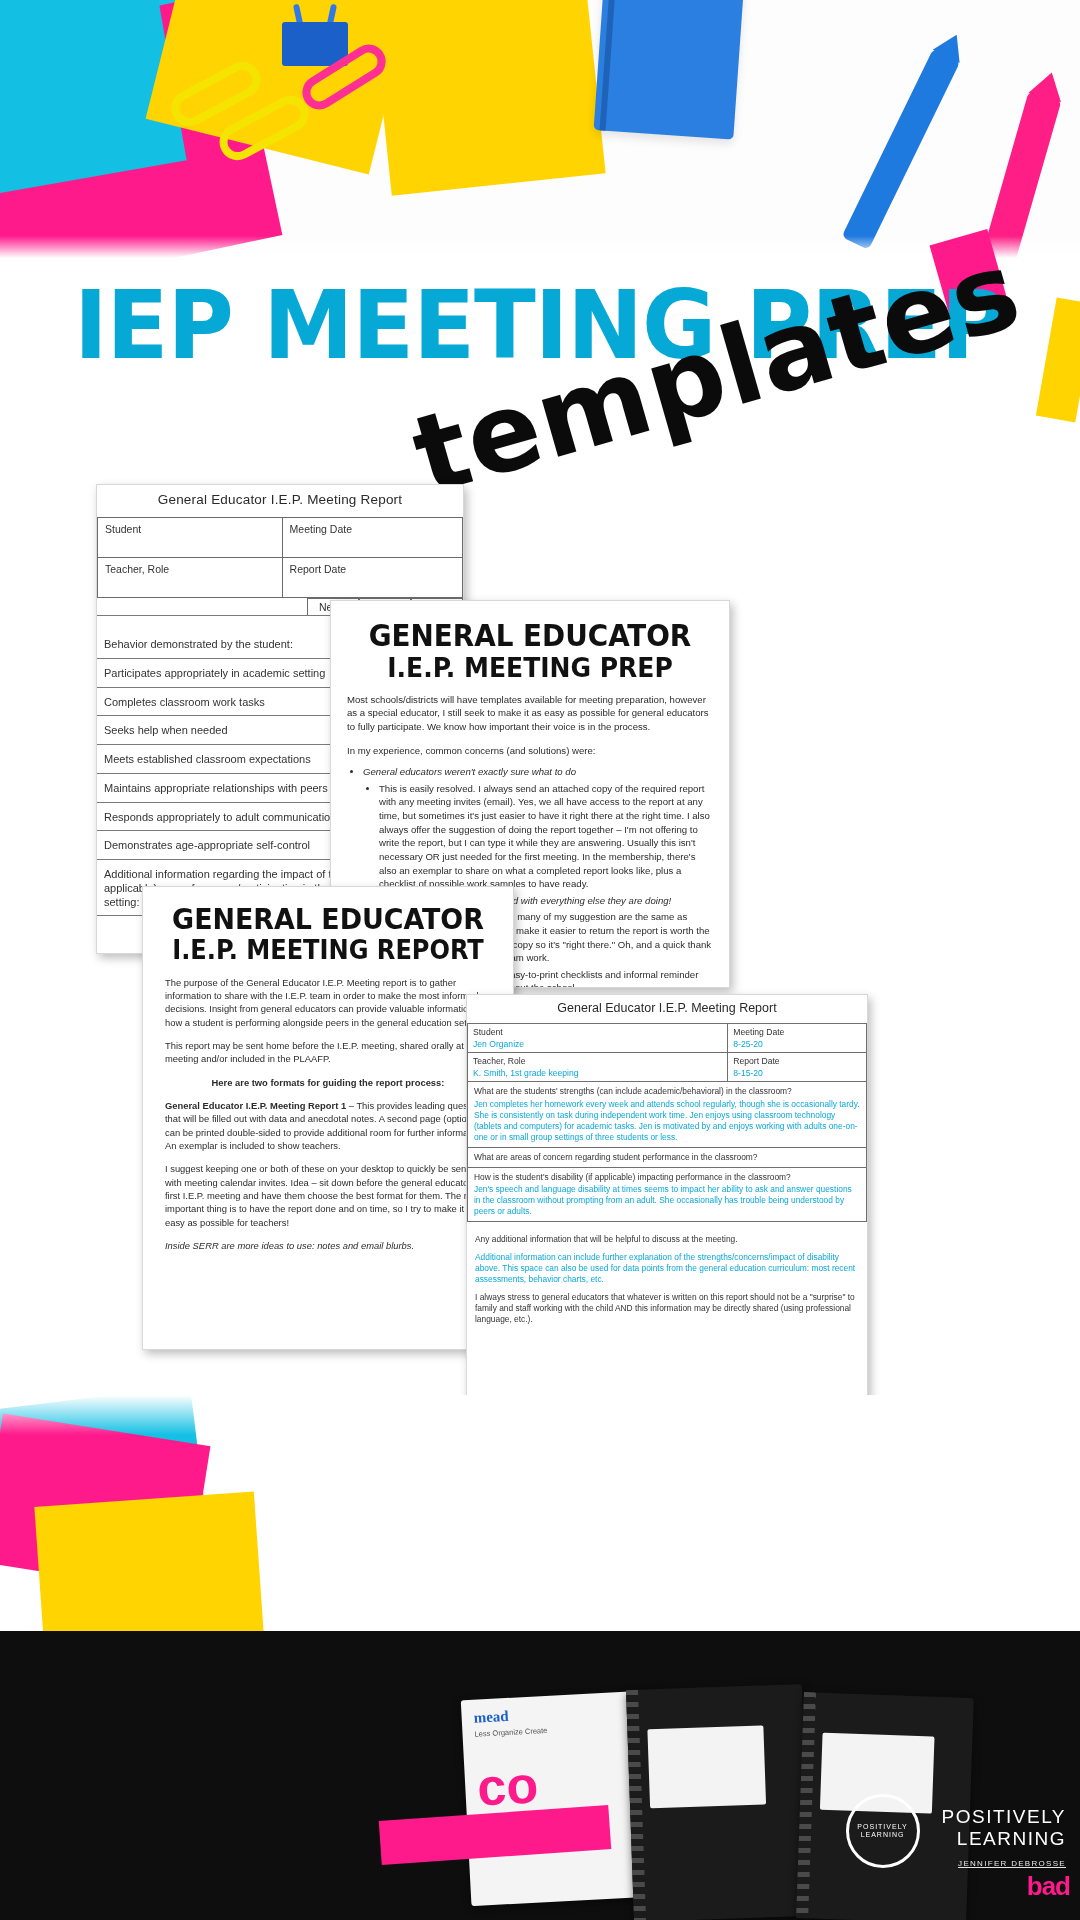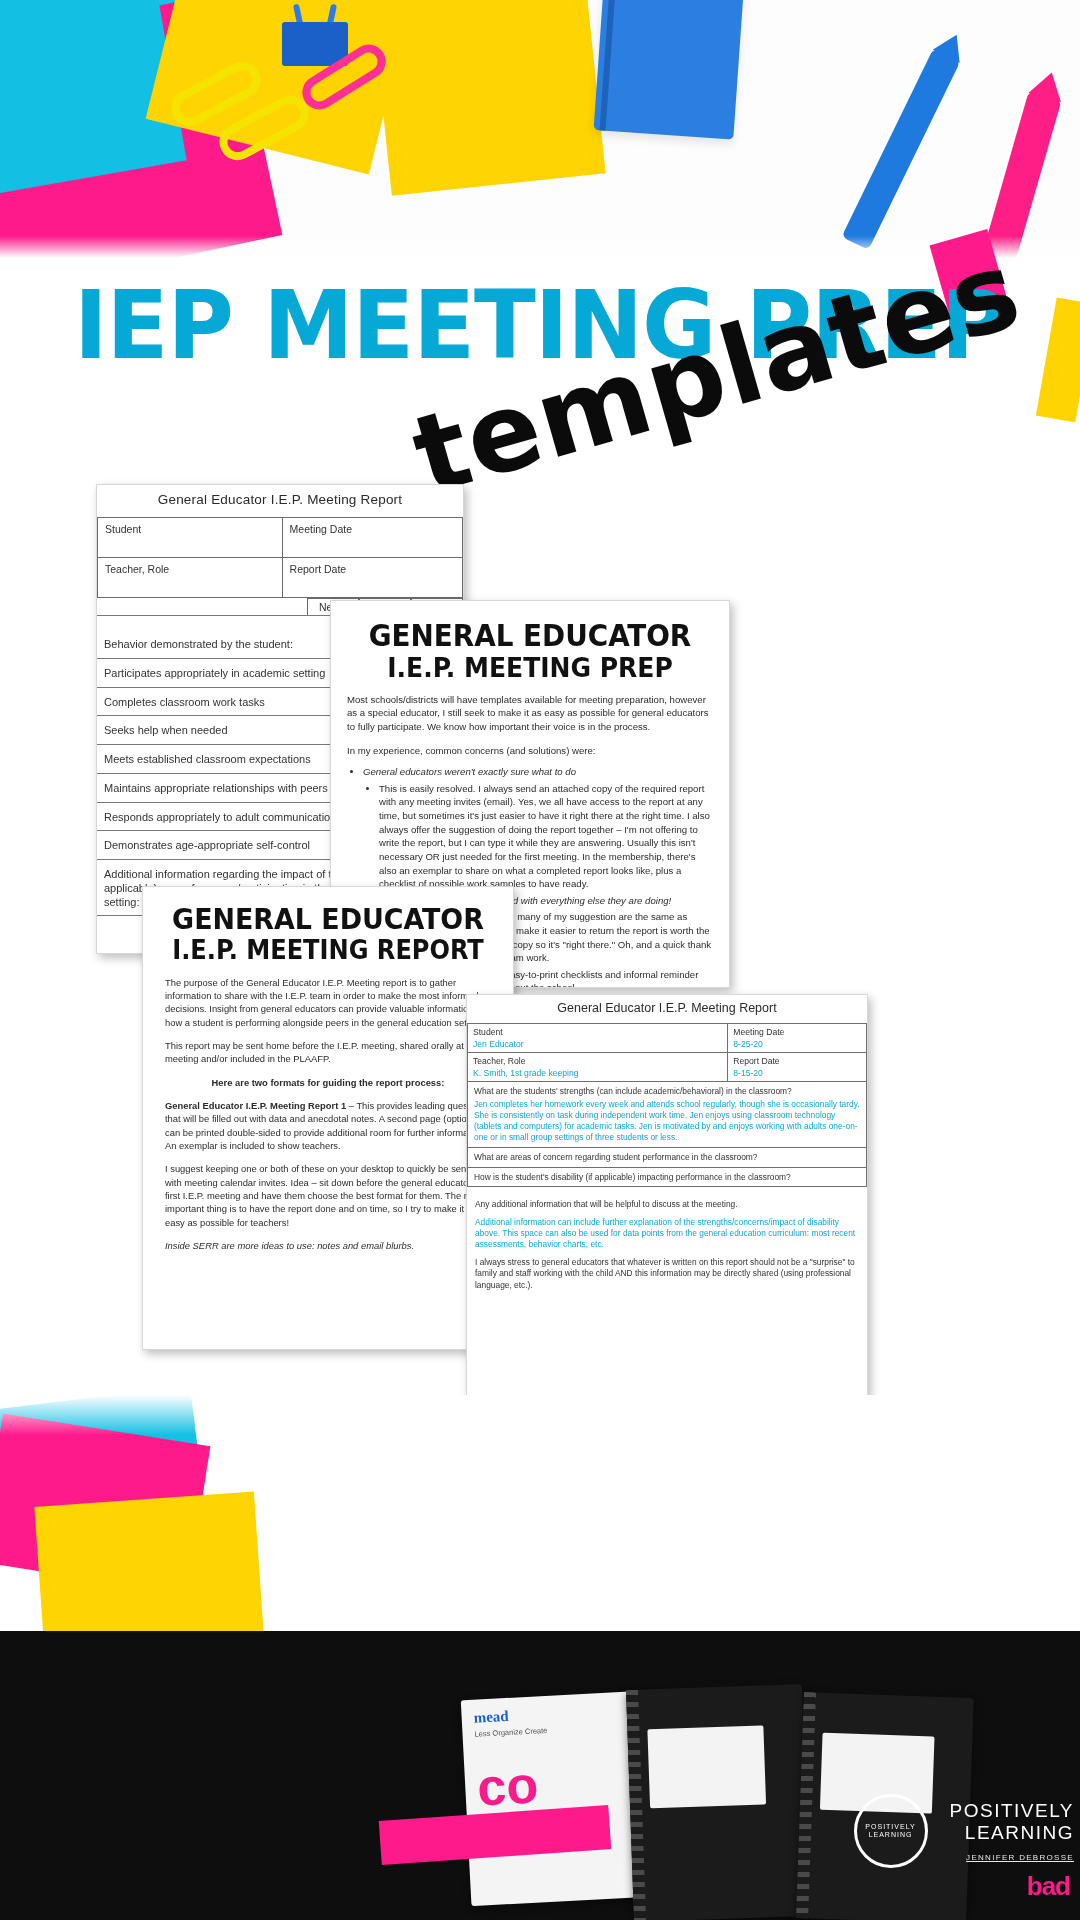--- a/index.html
+++ b/index.html
@@ -255,22 +255,22 @@
     position:absolute; left:12px; top:62px; font-size:52px; font-weight:bold;
     color:#ff1a8c; line-height:1;
   }
   .pink-band{
     position:absolute; left:380px; top:418px; width:230px; height:44px;
     background:#ff1a8c; transform:rotate(-4deg);
   }
 
   
   .logo{
-    position:absolute; right:6px; bottom:52px;
-    display:flex; align-items:center; gap:22px; z-index:30;
+    position:absolute; right:14px; bottom:52px;
+    display:flex; align-items:flex-end; gap:22px; z-index:30;
   }
   .logo .ring{
     width:74px; height:74px; border-radius:50%;
     border:3px solid #ffffff;
     display:flex; flex-direction:column; align-items:center; justify-content:center;
     color:#fff; font-size:7px; letter-spacing:1px; text-align:center; line-height:1.2;
   }
   .logo .txt{
     color:#ffffff; text-align:right;
   }
@@ -381,21 +381,21 @@
   </div>
 </div>
 
 <div class="sheet" id="doc4">
   <div class="d4-title">General Educator I.E.P. Meeting Report</div>
   <table class="d4tbl">
     <tbody>
         <tr>
       <td>
         <span>Student</span>
-        <span class="val">Jen Educator</span>
+        <span class="val">Jen Organize</span>
       </td>
       <td>
         <span>Meeting Date</span>
         <span class="val">8-25-20</span>
       </td>
     </tr>
     <tr>
       <td>
         <span>Teacher, Role</span>
         <span class="val">K. Smith, 1st grade keeping</span>
@@ -409,20 +409,21 @@
     </table>
   <div class="qbox">
     <span>What are the students' strengths (can include academic/behavioral) in the classroom?</span>
     <span class="ans">Jen completes her homework every week and attends school regularly, though she is occasionally tardy. She is consistently on task during independent work time. Jen enjoys using classroom technology (tablets and computers) for academic tasks. Jen is motivated by and enjoys working with adults one-on-one or in small group settings of three students or less.</span>
   </div>
   <div class="qbox">
     <span>What are areas of concern regarding student performance in the classroom?</span>
   </div>
   <div class="qbox">
     <span>How is the student's disability (if applicable) impacting performance in the classroom?</span>
+    <span class="ans">Jen's speech and language disability at times seems to impact her ability to ask and answer questions in the classroom without prompting from an adult. She occasionally has trouble being understood by peers or adults.</span>
   </div>
   <div class="tailbox">
     <p>Any additional information that will be helpful to discuss at the meeting.</p>
     <p><span class="cyan">Additional information can include further explanation of the strengths/concerns/impact of disability above. This space can also be used for data points from the general education curriculum: most recent assessments, behavior charts, etc.</span></p>
     <p>I always stress to general educators that whatever is written on this report should not be a "surprise" to family and staff working with the child AND this information may be directly shared (using professional language, etc.).</p>
   </div>
 </div>
 
 <div class="bottom-band">
   <div class="bb-cyan"></div>

